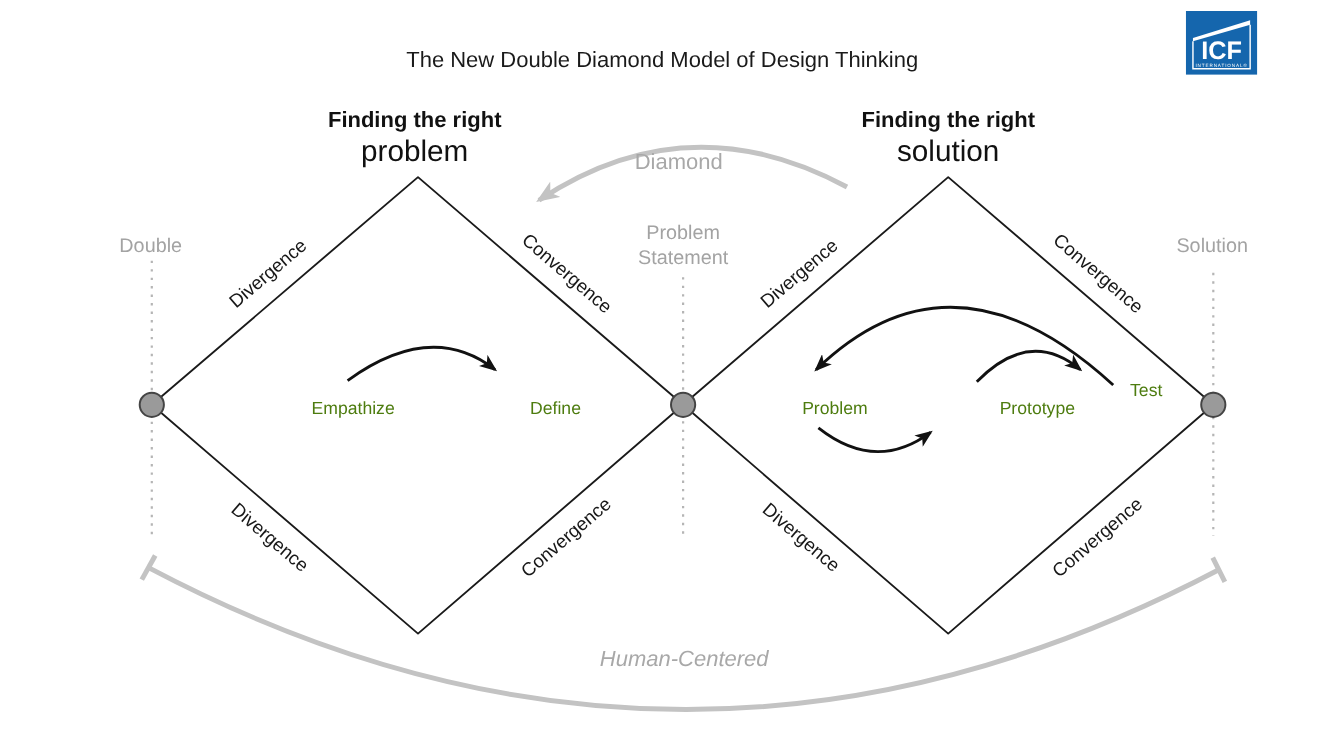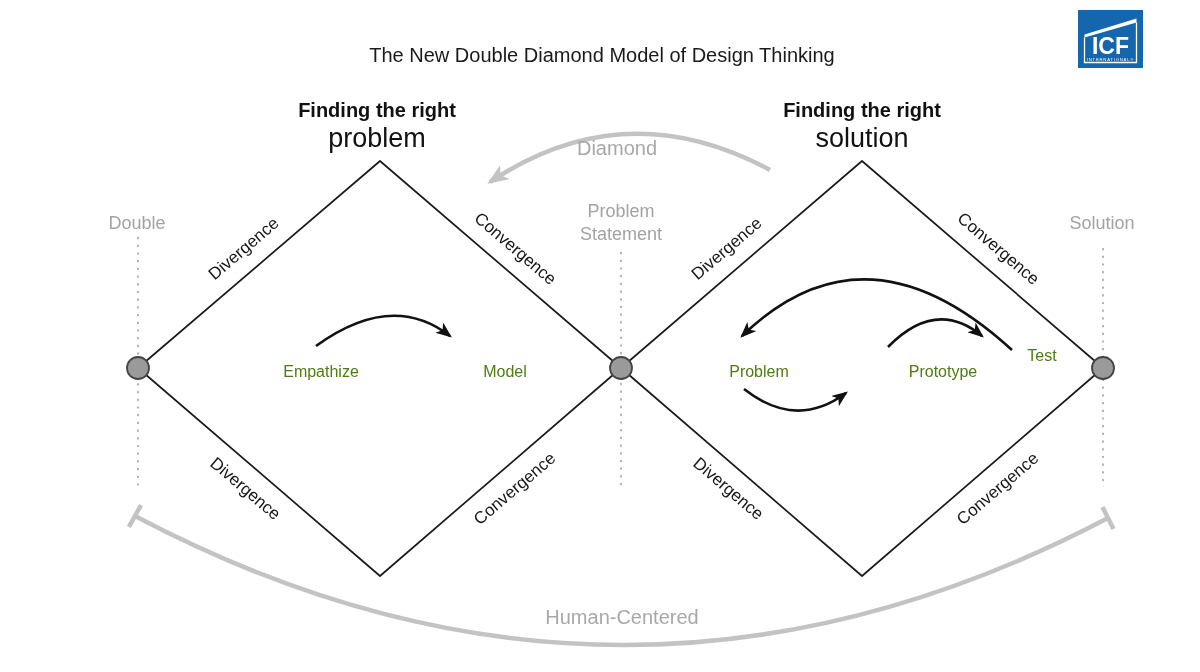--- a/index.html
+++ b/index.html
@@ -58,39 +58,39 @@
   </svg>
 
   <div class="lbl title" style="left:602px;top:44px;">The New Double Diamond Model of Design Thinking</div>
 
   <div class="lbl h1line" style="left:377px;top:110px;">Finding the right</div>
   <div class="lbl h2line" style="left:377px;top:138px;">problem</div>
   <div class="lbl h1line" style="left:862px;top:110px;">Finding the right</div>
   <div class="lbl h2line" style="left:862px;top:138px;">solution</div>
 
   <div class="lbl arcword" style="left:617px;top:148px;">Diamond</div>
-  <div class="lbl arcword" style="left:622px;top:617px;">Human-Centered</div>
+  <div class="lbl arcword" style="left:622px;top:600px;font-style:italic;">Human-Centered</div>
 
   <div class="lbl gray milestone" style="left:137px;top:223px;">Double</div>
   <div class="lbl gray milestone" style="left:621px;top:211px;">Problem</div>
   <div class="lbl gray milestone" style="left:621px;top:234px;">Statement</div>
   <div class="lbl gray milestone" style="left:1102px;top:223px;">Solution</div>
 
   <div class="lbl edge" style="left:244px;top:249px;transform:translate(-50%,-50%) rotate(-40.5deg);">Divergence</div>
   <div class="lbl edge" style="left:515px;top:249px;transform:translate(-50%,-50%) rotate(40.5deg);">Convergence</div>
   <div class="lbl edge" style="left:245px;top:489px;transform:translate(-50%,-50%) rotate(40.5deg);">Divergence</div>
   <div class="lbl edge" style="left:515px;top:489px;transform:translate(-50%,-50%) rotate(-40.5deg);">Convergence</div>
 
   <div class="lbl edge" style="left:727px;top:249px;transform:translate(-50%,-50%) rotate(-40.5deg);">Divergence</div>
   <div class="lbl edge" style="left:998px;top:249px;transform:translate(-50%,-50%) rotate(40.5deg);">Convergence</div>
   <div class="lbl edge" style="left:728px;top:489px;transform:translate(-50%,-50%) rotate(40.5deg);">Divergence</div>
   <div class="lbl edge" style="left:998px;top:489px;transform:translate(-50%,-50%) rotate(-40.5deg);">Convergence</div>
 
   <div class="lbl stage" style="left:286px;top:372px;">Empathize</div>
-  <div class="lbl stage" style="left:470px;top:372px;">Model</div>
+  <div class="lbl stage" style="left:470px;top:372px;">Define</div>
   <div class="lbl stage" style="left:724px;top:372px;">Problem</div>
   <div class="lbl stage" style="left:908px;top:372px;">Prototype</div>
   <div class="lbl stage" style="left:1007px;top:356px;">Test</div>
 
   <div class="logo">
     <svg width="65" height="58" viewBox="0 0 65 58">
       <rect x="0" y="0" width="65" height="58" fill="#1566ad"></rect>
       <polygon points="6.5,24.5 58.5,8.5 58.5,12.5 6.5,27.5" fill="#ffffff"></polygon>
       <path d="M 6.5 27.5 L 6.5 52.5 L 58.5 52.5 L 58.5 12.5" fill="none" stroke="#ffffff" stroke-width="1.3"></path>
       <text x="32.5" y="44" text-anchor="middle" fill="#ffffff" font-family="Liberation Sans, DejaVu Sans, sans-serif" font-size="23" font-weight="bold">ICF</text>

